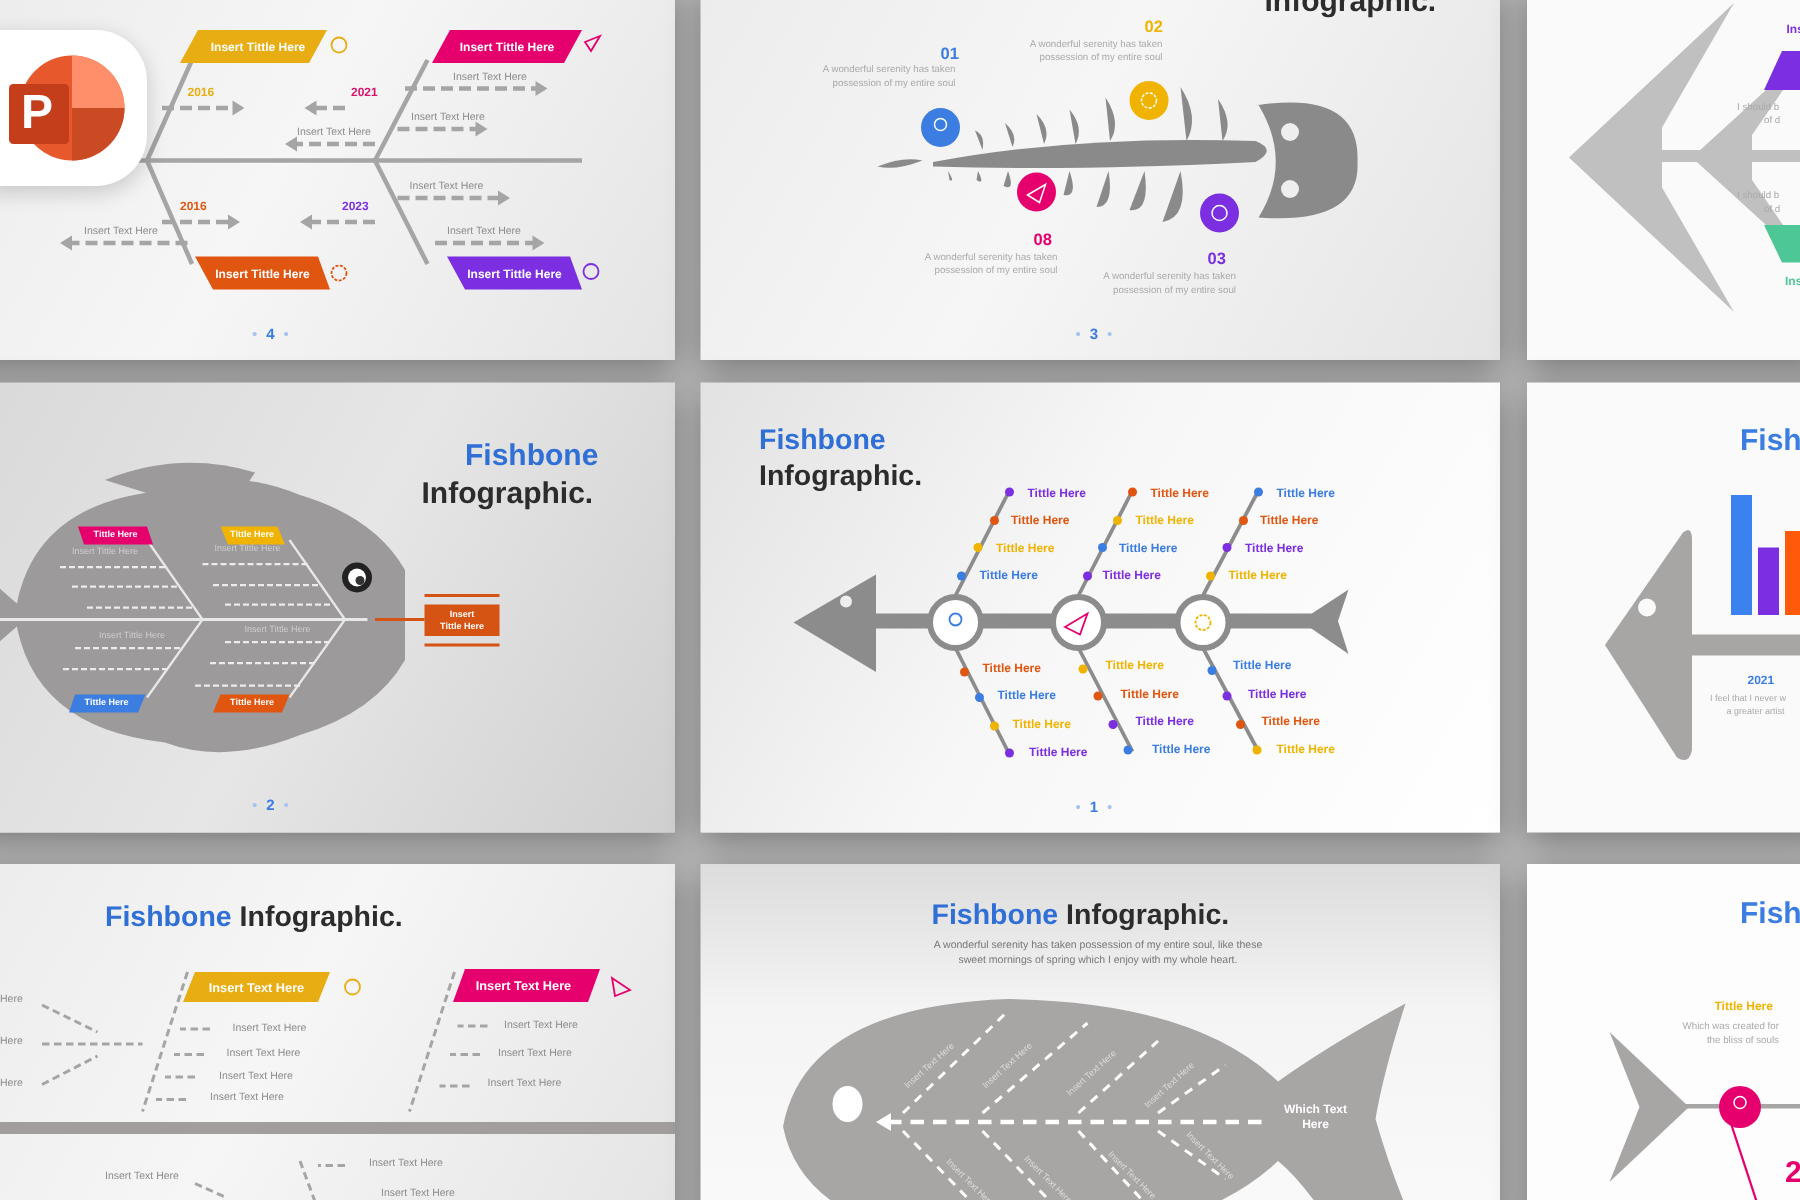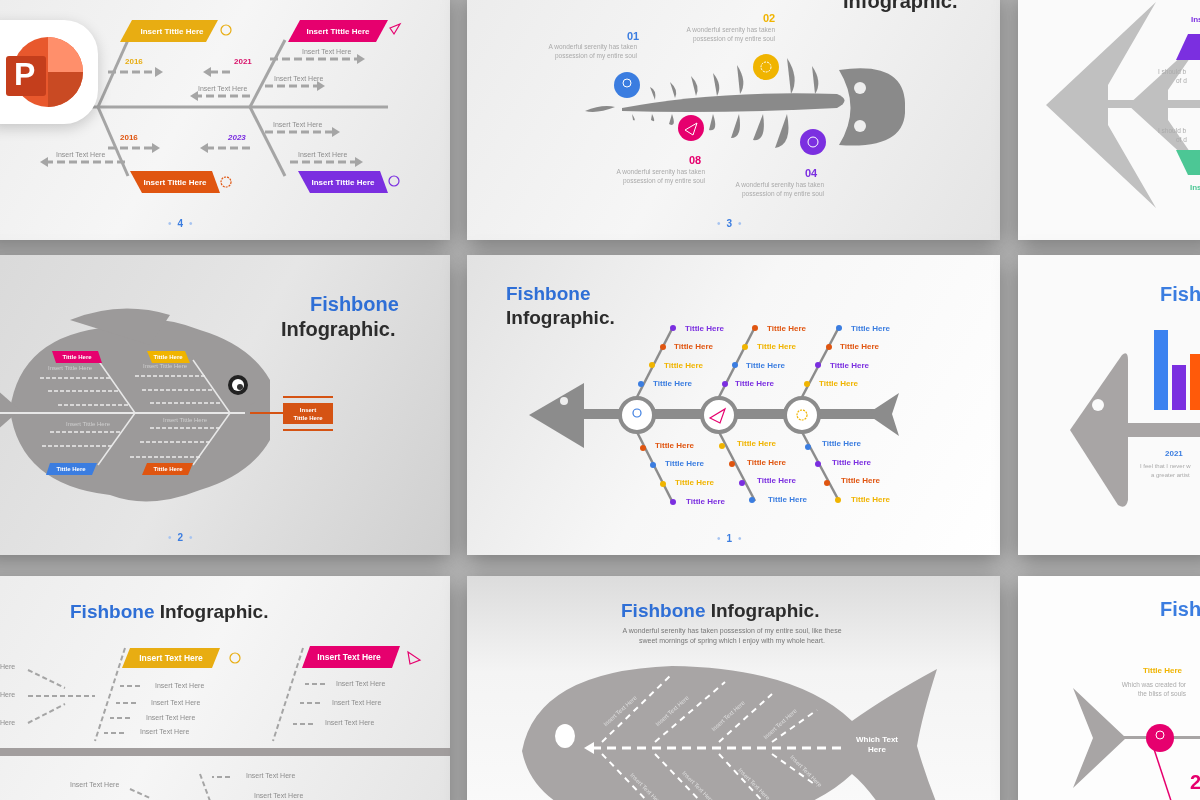--- a/index.html
+++ b/index.html
@@ -63,21 +63,21 @@
     <circle cx="246" cy="192" r="5" fill="none" stroke="#e05510" stroke-width="1.2" stroke-dasharray="2,1"></circle>
     <circle cx="414" cy="191" r="5" fill="none" stroke="#7b2fe0" stroke-width="1.2"></circle>
   </svg>
   <div class="tag" style="left:152px; top:31px; width:80px; height:20px;">Insert Tittle Here</div>
   <div class="tag" style="left:318px; top:31px; width:80px; height:20px;">Insert Tittle Here</div>
   <div class="tag" style="left:155px; top:182px; width:80px; height:20px;">Insert Tittle Here</div>
   <div class="tag" style="left:323px; top:182px; width:80px; height:20px;">Insert Tittle Here</div>
   <div class="lbl" style="left:145px; top:67px; color:#e8ad12;">2016</div>
   <div class="lbl" style="left:254px; top:67px; color:#d8136a;">2021</div>
   <div class="lbl" style="left:140px; top:143px; color:#e05510;">2016</div>
-  <div class="lbl" style="left:248px; top:143px; color:#7b2fe0;font-style:italic;">2023</div>
+  <div class="lbl" style="left:248px; top:143px; color:#7b2fe0;">2023</div>
   <div class="txt small-grey" style="left:322px; top:58px;">Insert Text Here</div>
   <div class="txt small-grey" style="left:294px; top:85px;">Insert Text Here</div>
   <div class="txt small-grey" style="left:218px; top:95px;">Insert Text Here</div>
   <div class="txt small-grey" style="left:293px; top:131px;">Insert Text Here</div>
   <div class="txt small-grey" style="left:76px; top:161px;">Insert Text Here</div>
   <div class="txt small-grey" style="left:318px; top:161px;">Insert Text Here</div>
   <div class="pager" style="left:188px; top:228px;"><span class="dot">•</span><span>4</span><span class="dot">•</span></div>
 </div>
 
 <div class="slide" style="left:467px; top:-10px; width:533px; height:250px;">
@@ -121,21 +121,21 @@
   <div class="lbl" style="left:296px; top:22px; color:#f0b400; font-size:11px;">02</div>
   <div class="desc" style="left:198px; top:35px; width:110px;">
       <div>A wonderful serenity has taken</div>
       <div>possession of my entire soul</div>
     </div>
   <div class="lbl" style="left:222px; top:164px; color:#e6006e; font-size:11px;">08</div>
   <div class="desc" style="left:128px; top:177px; width:110px;">
       <div>A wonderful serenity has taken</div>
       <div>possession of my entire soul</div>
     </div>
-  <div class="lbl" style="left:338px; top:177px; color:#7b2fe0; font-size:11px;">04</div>
+  <div class="lbl" style="left:338px; top:177px; color:#7b2fe0; font-size:11px;">03</div>
   <div class="desc" style="left:245px; top:190px; width:112px;">
       <div>A wonderful serenity has taken</div>
       <div>possession of my entire soul</div>
     </div>
   <div class="pager" style="left:250px; top:228px;"><span class="dot">•</span><span>3</span><span class="dot">•</span></div>
 </div>
 
 <div class="slide" style="left:1018px; top:-10px; width:200px; height:250px; background:#fafafa;">
   <svg width="200" height="250">
     <polygon points="138,12 28,115 138,218 90,135 90,95" fill="#c0c0c0"></polygon>

